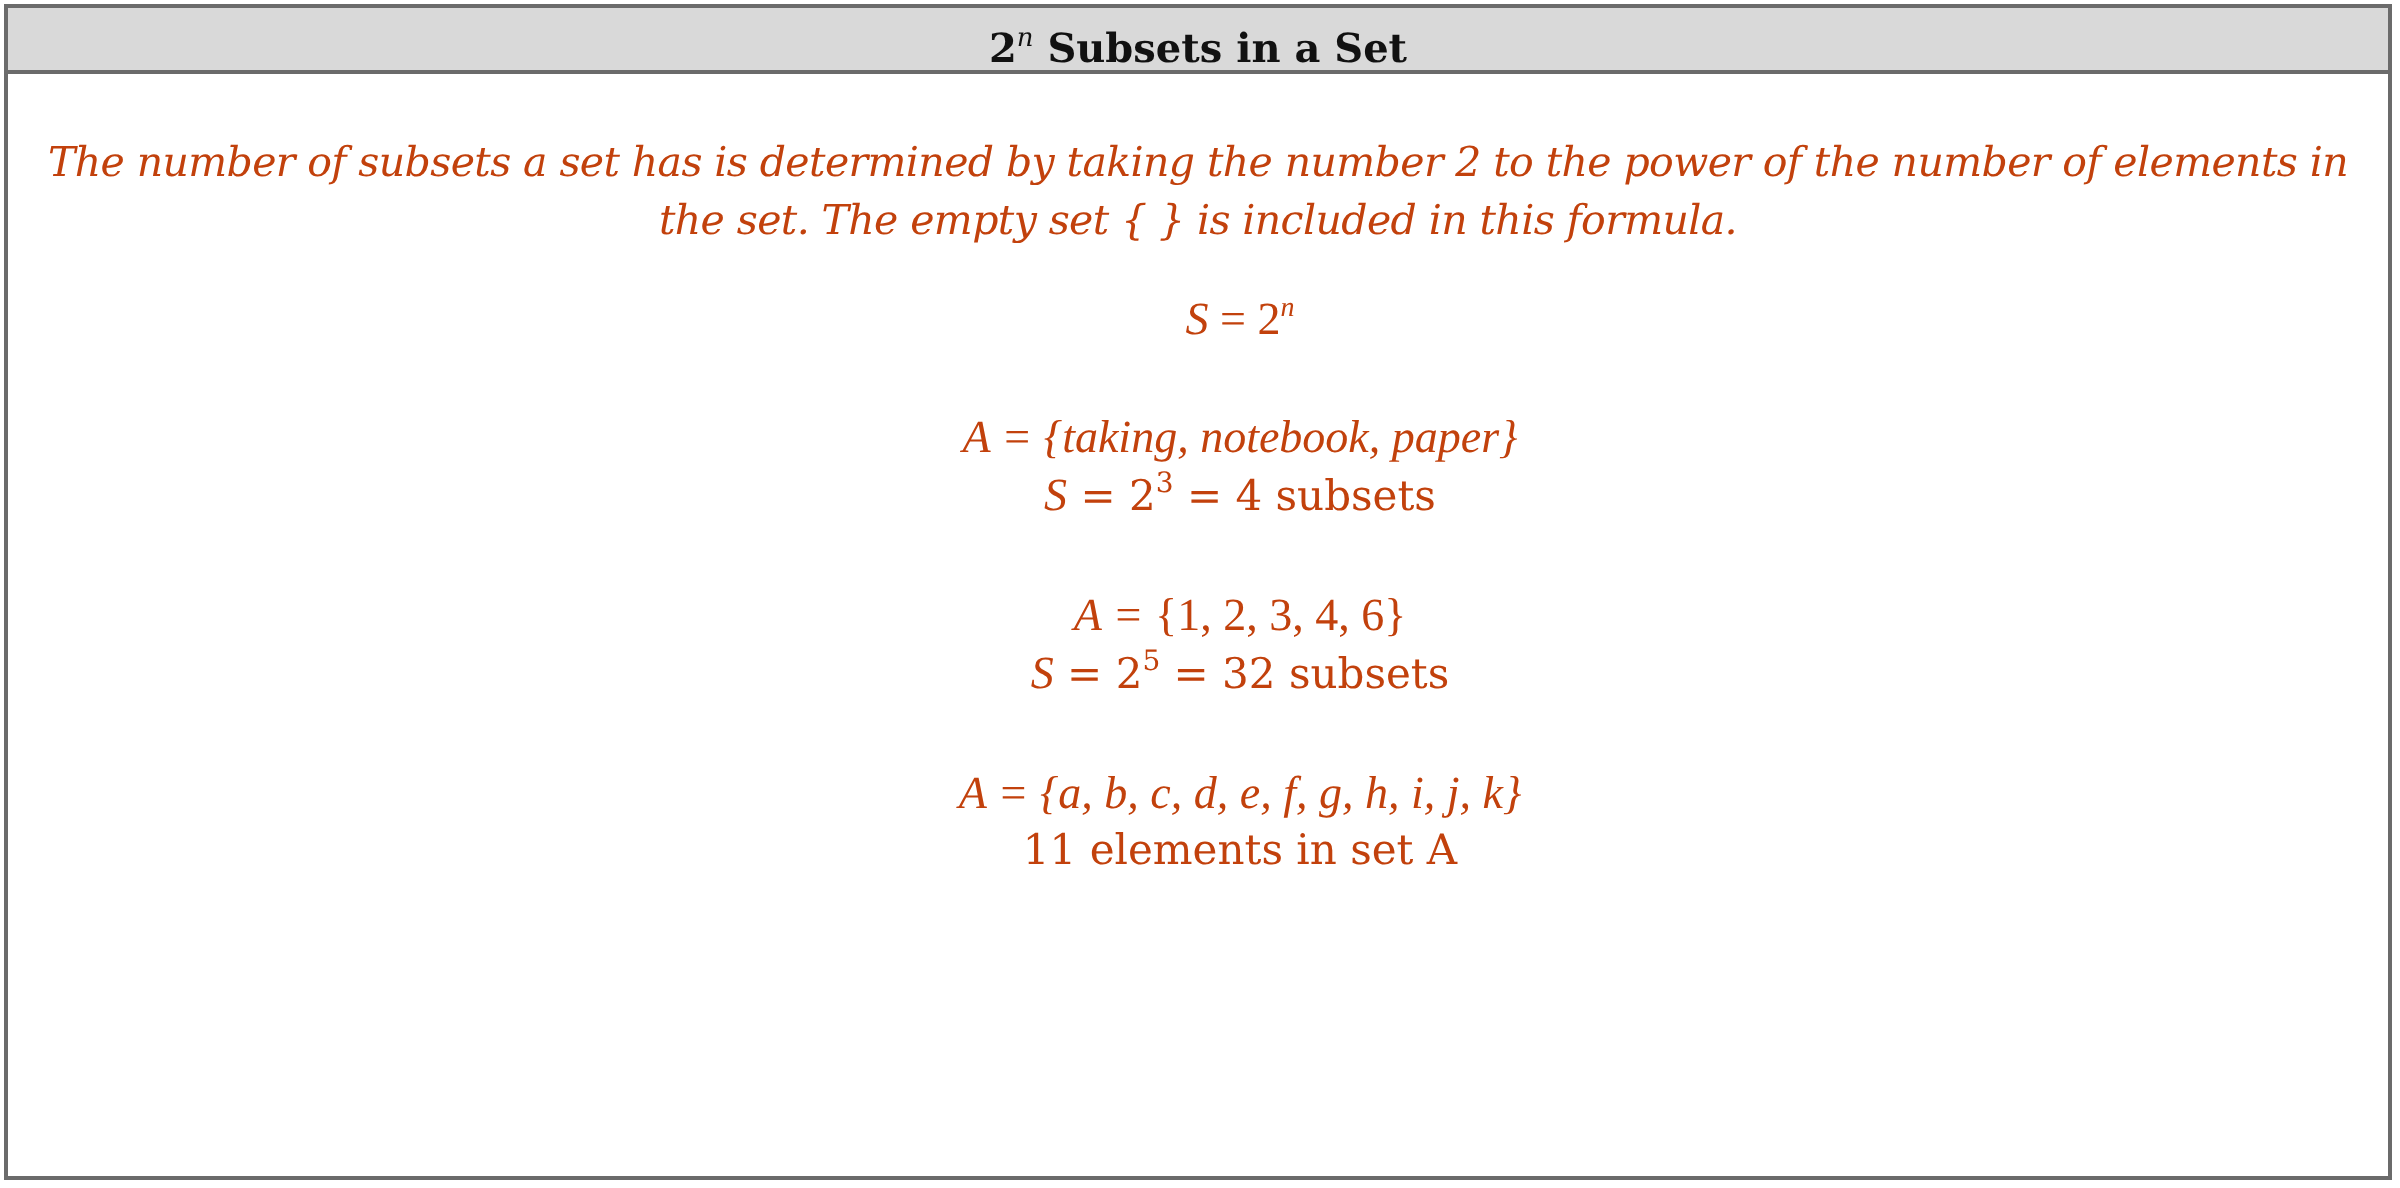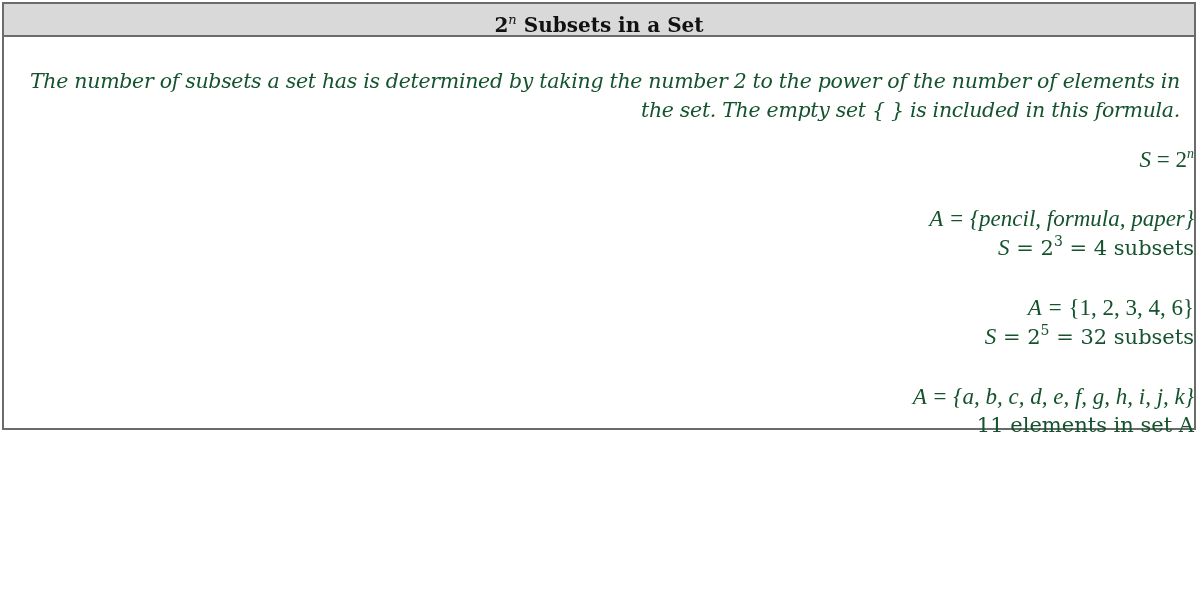--- a/index.html
+++ b/index.html
@@ -1,39 +1,39 @@
 <!DOCTYPE html>
 <html><head>
   <meta charset="utf-8">
   <style>
     html, body { margin: 0; padding: 0; background: #ffffff; }
     body { width: 1200px; height: 594px; overflow: hidden; }
     .frame {
       position: absolute; left: 2px; top: 2px;
-      width: 1194px; height: 428px;
+      width: 1194px; height: 588px;
       border: 2px solid #6b6b6b;
       box-sizing: border-box;
       background: #ffffff;
     }
     .header {
       height: 31px;
       background: #d9d9d9;
       border-bottom: 2px solid #6b6b6b;
       text-align: center;
       font-family: "DejaVu Serif", "Liberation Serif", serif;
       font-weight: bold;
       font-size: 20px;
       line-height: 31px;
       color: #111;
     }
     .header sup { font-style: italic; font-weight: normal; font-size: 13px; vertical-align: 8px; }
     .content {
       font-family: "DejaVu Serif", "Liberation Serif", serif;
-      color: #14532d;
-      text-align: right;
+      color: #c2410c;
+      text-align: center;
     }
     .intro {
       margin: 30px 14px 0 14px;
       font-style: italic;
       font-size: 20.5px;
       line-height: 29px;
       letter-spacing: -0.3px;
     }
     .line { font-size: 21px; line-height: 29px; }
     .math { font-family: "Liberation Serif", "DejaVu Serif", serif; font-size: 23px; }
@@ -51,21 +51,21 @@
   </div>
 
   <div class="content">
     <div class="intro">The number of subsets a set has is determined by taking the number 2 to the power of the number of elements in the set.  The empty set { } is included in this formula.</div>
 
     <div class="block first">
       <div class="line math"><i>S</i><span> = 2</span><sup class="ex" style="font-style:italic">n</sup></div>
     </div>
 
     <div class="block">
-      <div class="line math"><i>A = </i><i>{pencil, formula, paper}</i></div>
+      <div class="line math"><i>A = </i><i>{taking, notebook, paper}</i></div>
       <div class="line"><i class="math">S</i><span> = 2</span><sup class="ex">3</sup><span> = 4 subsets</span></div>
     </div>
 
     <div class="block">
       <div class="line math"><i>A = </i><span>{1, 2, 3, 4, 6}</span></div>
       <div class="line"><i class="math">S</i><span> = 2</span><sup class="ex">5</sup><span> = 32 subsets</span></div>
     </div>
 
     <div class="block">
       <div class="line math"><i>A = </i><i>{a, b, c, d, e, f, g, h, i, j, k}</i></div>

